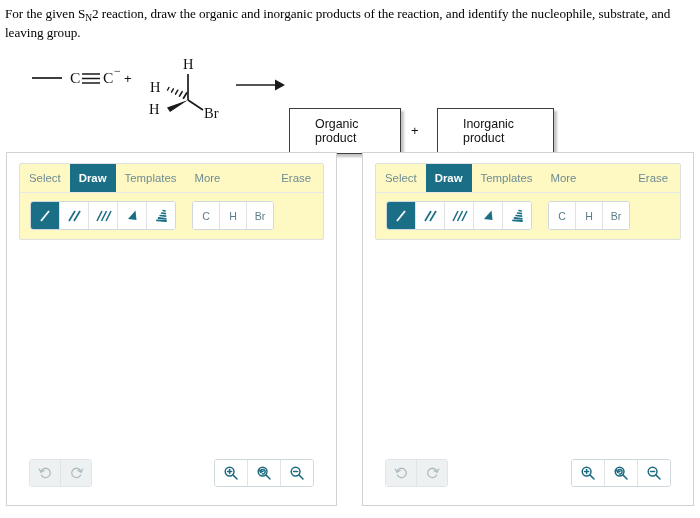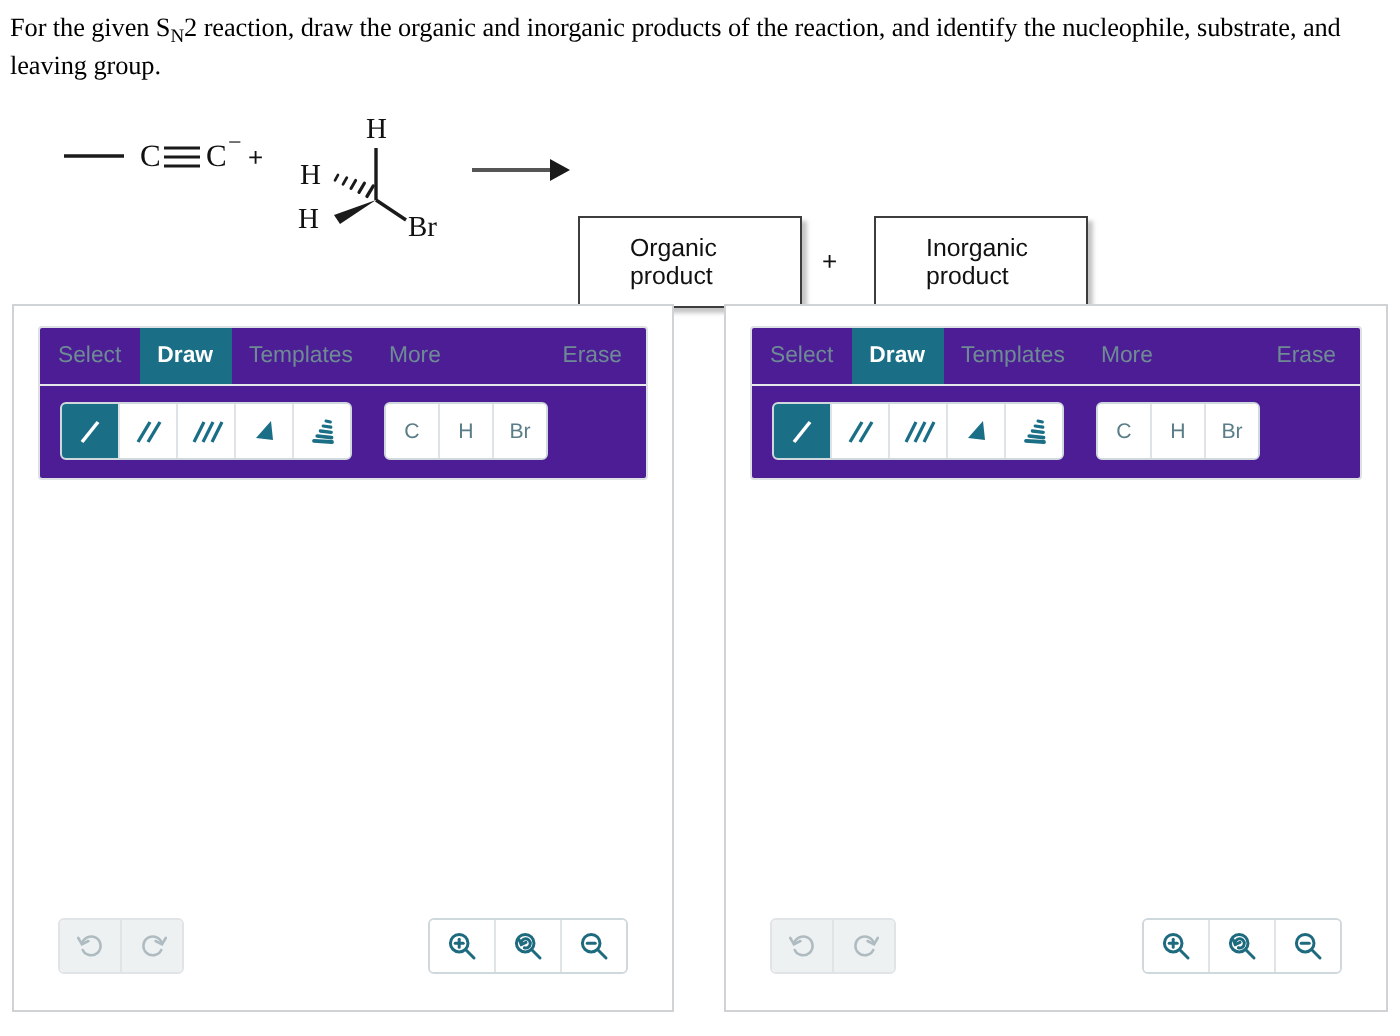--- a/index.html
+++ b/index.html
@@ -51,21 +51,21 @@
     font-family: "Liberation Sans", sans-serif;
     font-size: 12.4px;
     color: #111111;
     display: flex;
     align-items: center;
     justify-content: center;
     box-shadow: 2.5px 2.5px 2px rgba(150,150,150,0.55);
     padding-left: 25px;
   }
   #box-organic   { left: 289px; top: 60px; width: 112px; height: 46px; }
-  #box-inorganic { left: 437px; top: 60px; width: 107px; height: 46px; }
+  #box-inorganic { left: 437px; top: 60px; width: 117px; height: 46px; }
   .plus-sign {
     position: absolute;
     font-family: "Liberation Sans", sans-serif;
     font-size: 13px;
     color: #111111;
   }
   #plus-mid { left: 411px; top: 75px; }
 
   
   .panels {
@@ -90,21 +90,21 @@
     font-family: "Liberation Serif", serif;
     font-size: 13.2px;
     color: #111111;
     padding: 13px 0 0 14px;
   }
 
   
   .editor {
     margin: 10px 12px 0 12px;
     border: 1px solid #dde1e4;
-    background: #4c1d95;
+    background: #fef9c3;
     border-radius: 2px;
   }
   .tabbar {
     display: flex;
     align-items: stretch;
     border-bottom: 1px solid #e4e8ea;
     height: 28px;
   }
   .tab {
     display: flex;

